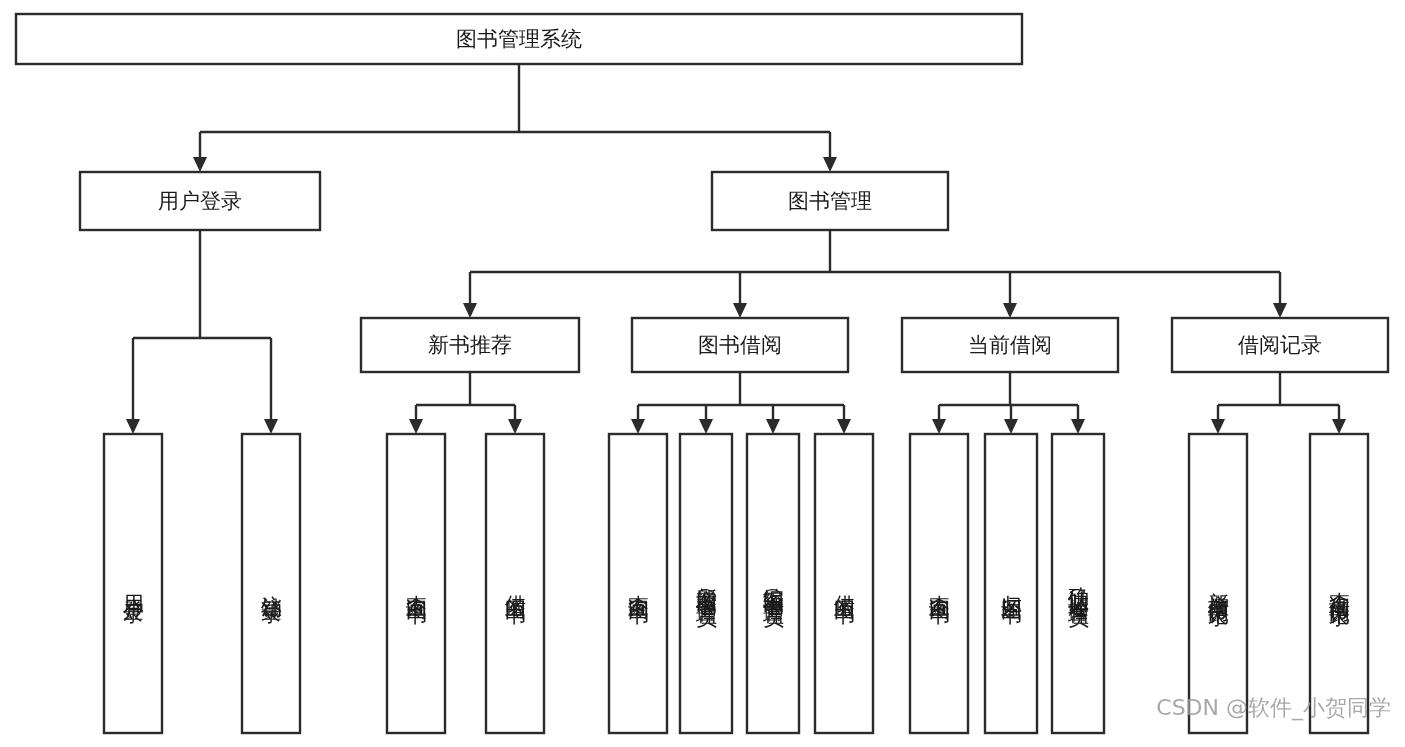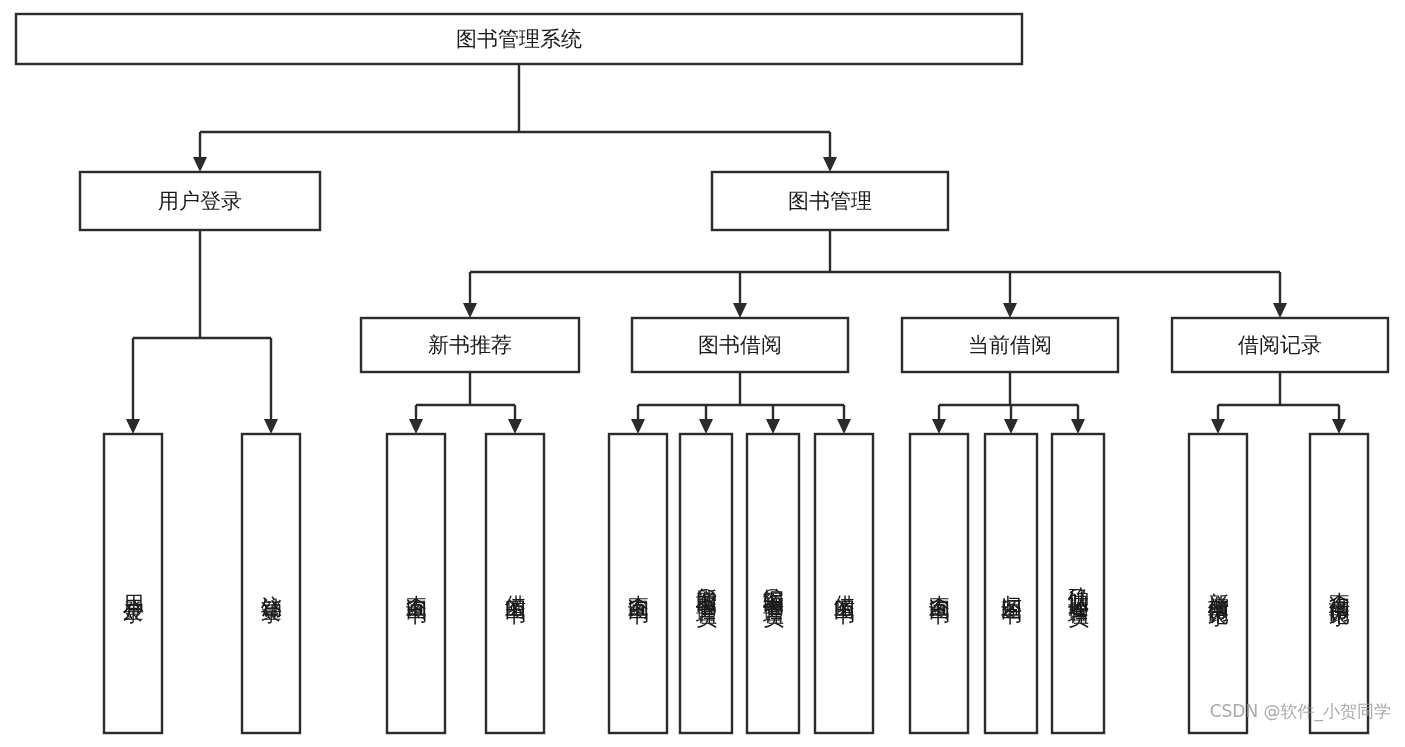--- a/index.html
+++ b/index.html
@@ -63,21 +63,21 @@
     align-items: center;
     justify-content: center;
     white-space: nowrap;
     pointer-events: none;
   }
   .watermark {
     position: absolute;
     right: 14px;
     bottom: 6px;
     font-family: "DejaVu Sans", "Liberation Sans", sans-serif;
-    font-size: 17px;
+    font-size: 22px;
     color: #9a9a9a;
     opacity: 0.85;
     white-space: nowrap;
   }
 </style>
 </head>
 <body>
 
 <div id="diagram-root">
   <svg class="chart-canvas" id="svg-layer" viewBox="0 0 1405 747">

